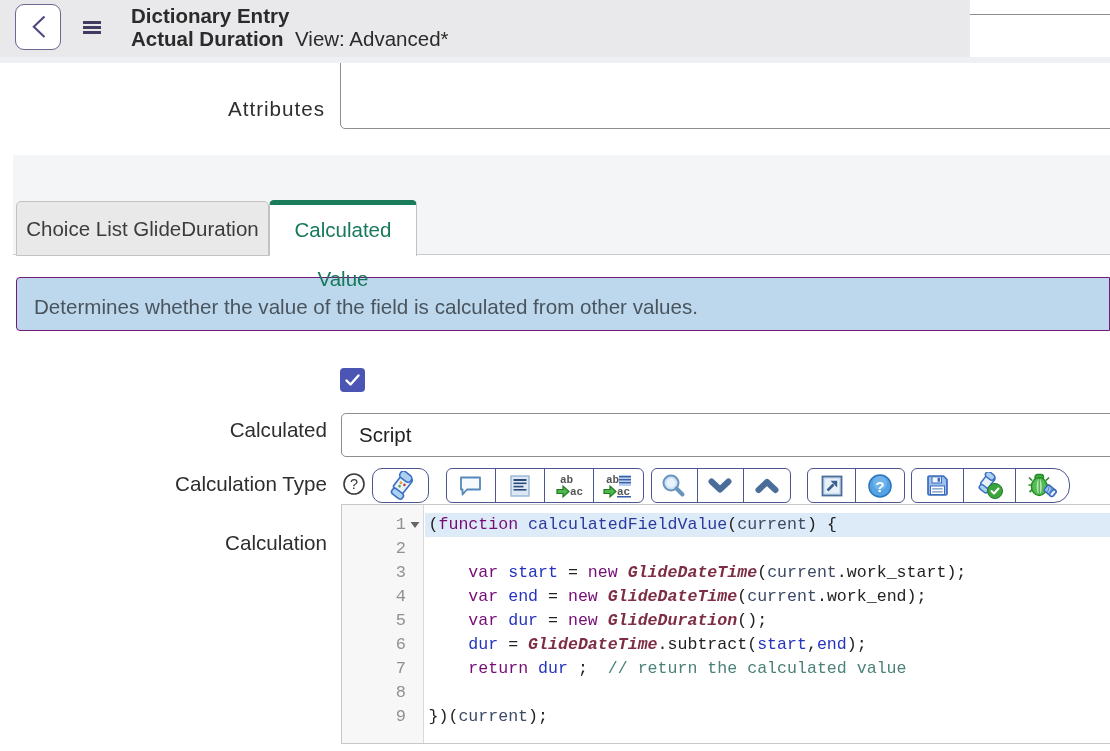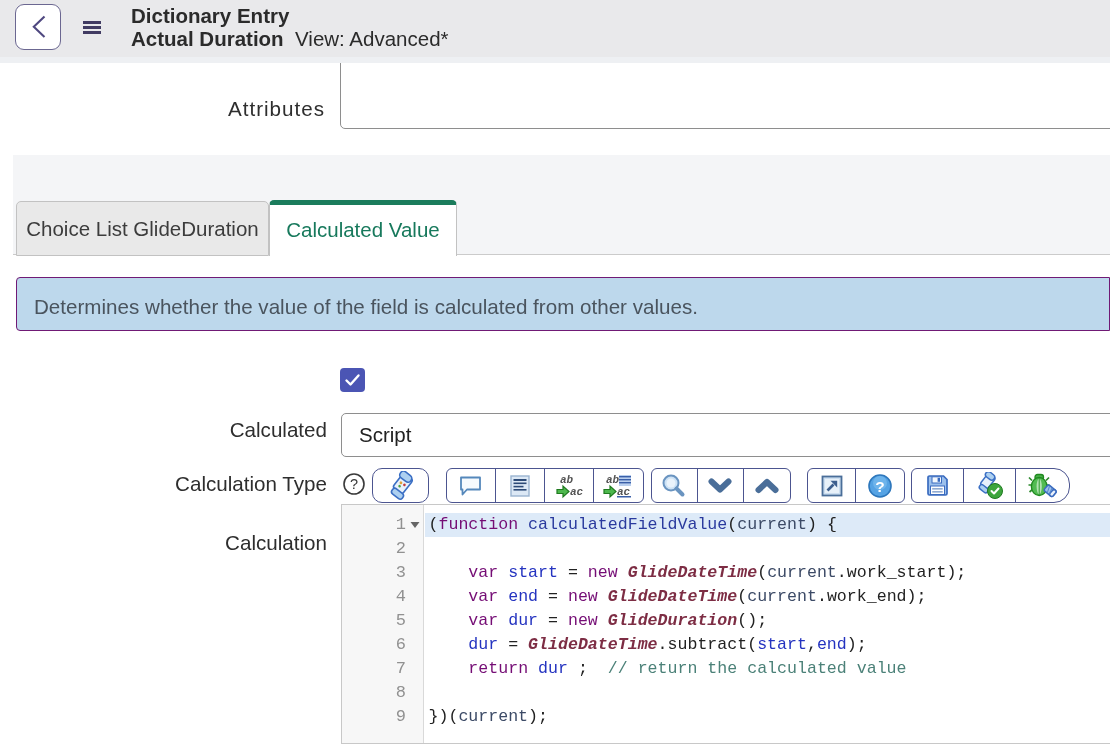--- a/index.html
+++ b/index.html
@@ -17,39 +17,39 @@
 .btn-row { position:absolute; top:468px; height:35px; background:#fff; border:1px solid #4c5590; border-radius:6px; display:flex; }
 .btn { height:33px; display:flex; align-items:center; justify-content:center; border-right:1px solid #4c5590; }
 .btn:last-child { border-right:none; }
 </style>
 </head>
 <body>
 
 <div class="lbl" style="left:120px; top:49.5px; width:205px; letter-spacing:1px;">Attributes</div>
 <div class="abs" style="left:340px; top:14px; width:790px; height:115px; border:1px solid #8e8e8e; border-radius:5px; background:#fff;"></div>
 
-<div class="abs" style="left:0; top:0; width:1110px; height:57px; background:#e9e9eb;">
+<div class="abs" style="left:0; top:0; width:970px; height:57px; background:#e9e9eb;">
   <div class="abs" style="left:15px; top:4px; width:46px; height:46px; background:#fff; border:1.5px solid #6b6791; border-radius:9px;">
     <svg width="43" height="43" viewBox="0 0 43 43" style="position:absolute;left:0;top:0;">
       <path d="M28.5 11.5 L17.8 21.8 L28.5 32" fill="none" stroke="#4f4880" stroke-width="2.1" stroke-linejoin="miter"></path>
     </svg>
   </div>
   <div class="abs" style="left:82.7px; top:21px; width:18.4px; height:3.2px; background:#413b62;"></div>
   <div class="abs" style="left:82.7px; top:25.9px; width:18.4px; height:3.2px; background:#413b62;"></div>
   <div class="abs" style="left:82.7px; top:30.8px; width:18.4px; height:3.2px; background:#413b62;"></div>
   <div class="abs" style="left:131px; top:4px; font-size:20.5px; line-height:23px; color:#2b2b2b;">
     <div><b>Dictionary Entry</b></div>
     <div><b>Actual Duration</b>&nbsp; <span style="font-weight:normal;">View: Advanced*</span></div>
   </div>
 </div>
 <div class="abs" style="left:0; top:57px; width:1110px; height:5.5px; background:#eef0f3;"></div>
 
 <div class="abs" style="left:13px; top:155px; width:1097px; height:100px; background:#f4f5f7; border-bottom:1px solid #cbcbcb;"></div>
 <div class="abs" style="left:16px; top:201px; width:253px; height:55px; background:#e9e9e9; border:1px solid #c2c2c2; border-radius:5px 5px 0 0; font-size:20.5px; color:#3c3c3c; text-align:center; line-height:53px;">Choice List GlideDuration</div>
-<div class="abs" style="left:269px; top:200px; width:188px; height:56px; background:#fff; border-left:1px solid #c2c2c2; border-right:1px solid #c2c2c2; border-top:5px solid #1b7c5c; border-radius:5px 5px 0 0; font-size:20.5px; color:#17795c; text-align:center; line-height:49px; z-index:3;">Calculated Value</div>
+<div class="abs" style="left:269px; top:200px; width:148px; height:56px; background:#fff; border-left:1px solid #c2c2c2; border-right:1px solid #c2c2c2; border-top:5px solid #1b7c5c; border-radius:5px 5px 0 0; font-size:20.5px; color:#17795c; text-align:center; line-height:49px; z-index:3;">Calculated Value</div>
 
 <div class="abs" style="left:16px; top:277px; width:1094px; height:54px; background:#bdd8ec; border:1px solid #701a75; border-radius:4px 0 0 4px;">
   <div style="margin:17px 0 0 17px; font-size:20.6px; color:#4a545e;">Determines whether the value of the field is calculated from other values.</div>
 </div>
 
 <div class="lbl" style="left:120px; top:371px; width:207px;">Calculated</div>
 <div class="abs" style="left:340px; top:368px; width:25px; height:24px; background:#4b55b4; border-radius:4px;">
   <svg width="25" height="24" viewBox="0 0 25 24" style="position:absolute;left:0;top:0;">
     <path d="M6.5 12.5 L10.5 16.5 L18.5 7.5" fill="none" stroke="#fff" stroke-width="2.4" stroke-linecap="round" stroke-linejoin="round"></path>
   </svg>
@@ -72,21 +72,21 @@
         <rect x="5.5" y="1" width="13" height="7.5" rx="3.5" fill="#add0f0" stroke="#3b6fc4" stroke-width="1.6"></rect>
         <rect x="9.5" y="20" width="13" height="6.5" rx="3" fill="#add0f0" stroke="#3b6fc4" stroke-width="1.6"></rect>
         <circle cx="12" cy="12.5" r="1.4" fill="#e2a23a"></circle>
         <circle cx="16" cy="12" r="1.3" fill="#c23a3a"></circle>
         <circle cx="13" cy="16" r="1.3" fill="#4aa04a"></circle>
       </g>
     </svg>
   </div>
 </div>
 
-<div class="btn-row" style="left:445.5px; width:198px;font-style:italic;">
+<div class="btn-row" style="left:445.5px; width:198px;">
   <div class="btn" style="width:49px;">
     <svg width="25" height="22" viewBox="0 0 25 22">
       <path d="M3 2.5 h19 v12 h-13 l-4.5 5 v-5 h-1.5 z" fill="#f6fafd" stroke="#5588bb" stroke-width="1.8" stroke-linejoin="round"></path>
     </svg>
   </div>
   <div class="btn" style="width:49px;">
     <svg width="22" height="24" viewBox="0 0 22 24">
       <rect x="2" y="2" width="18" height="20" fill="#dce8f5" stroke="#9ab4d0" stroke-width="1.4"></rect>
       <rect x="4.5" y="5" width="13" height="2" fill="#2c4a77"></rect>
       <rect x="4.5" y="8.5" width="13" height="1.6" fill="#2c4a77"></rect>

